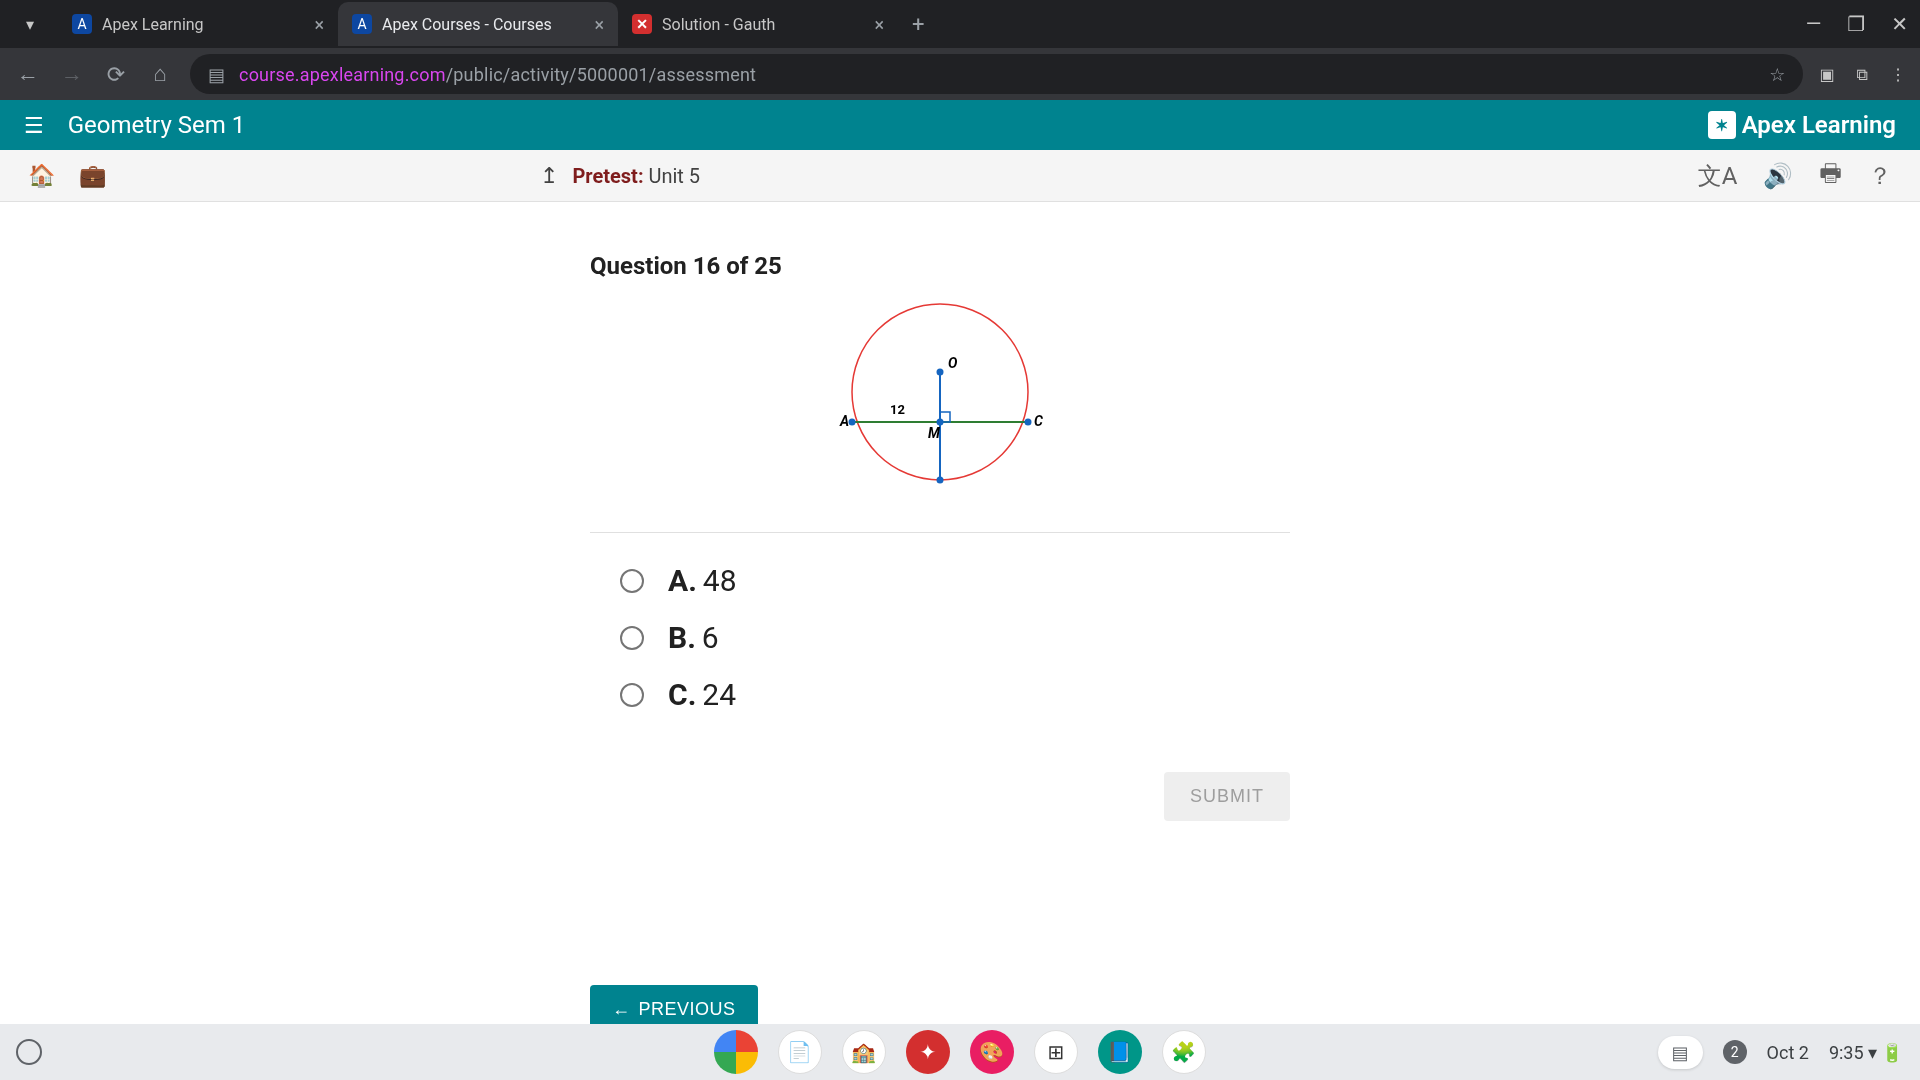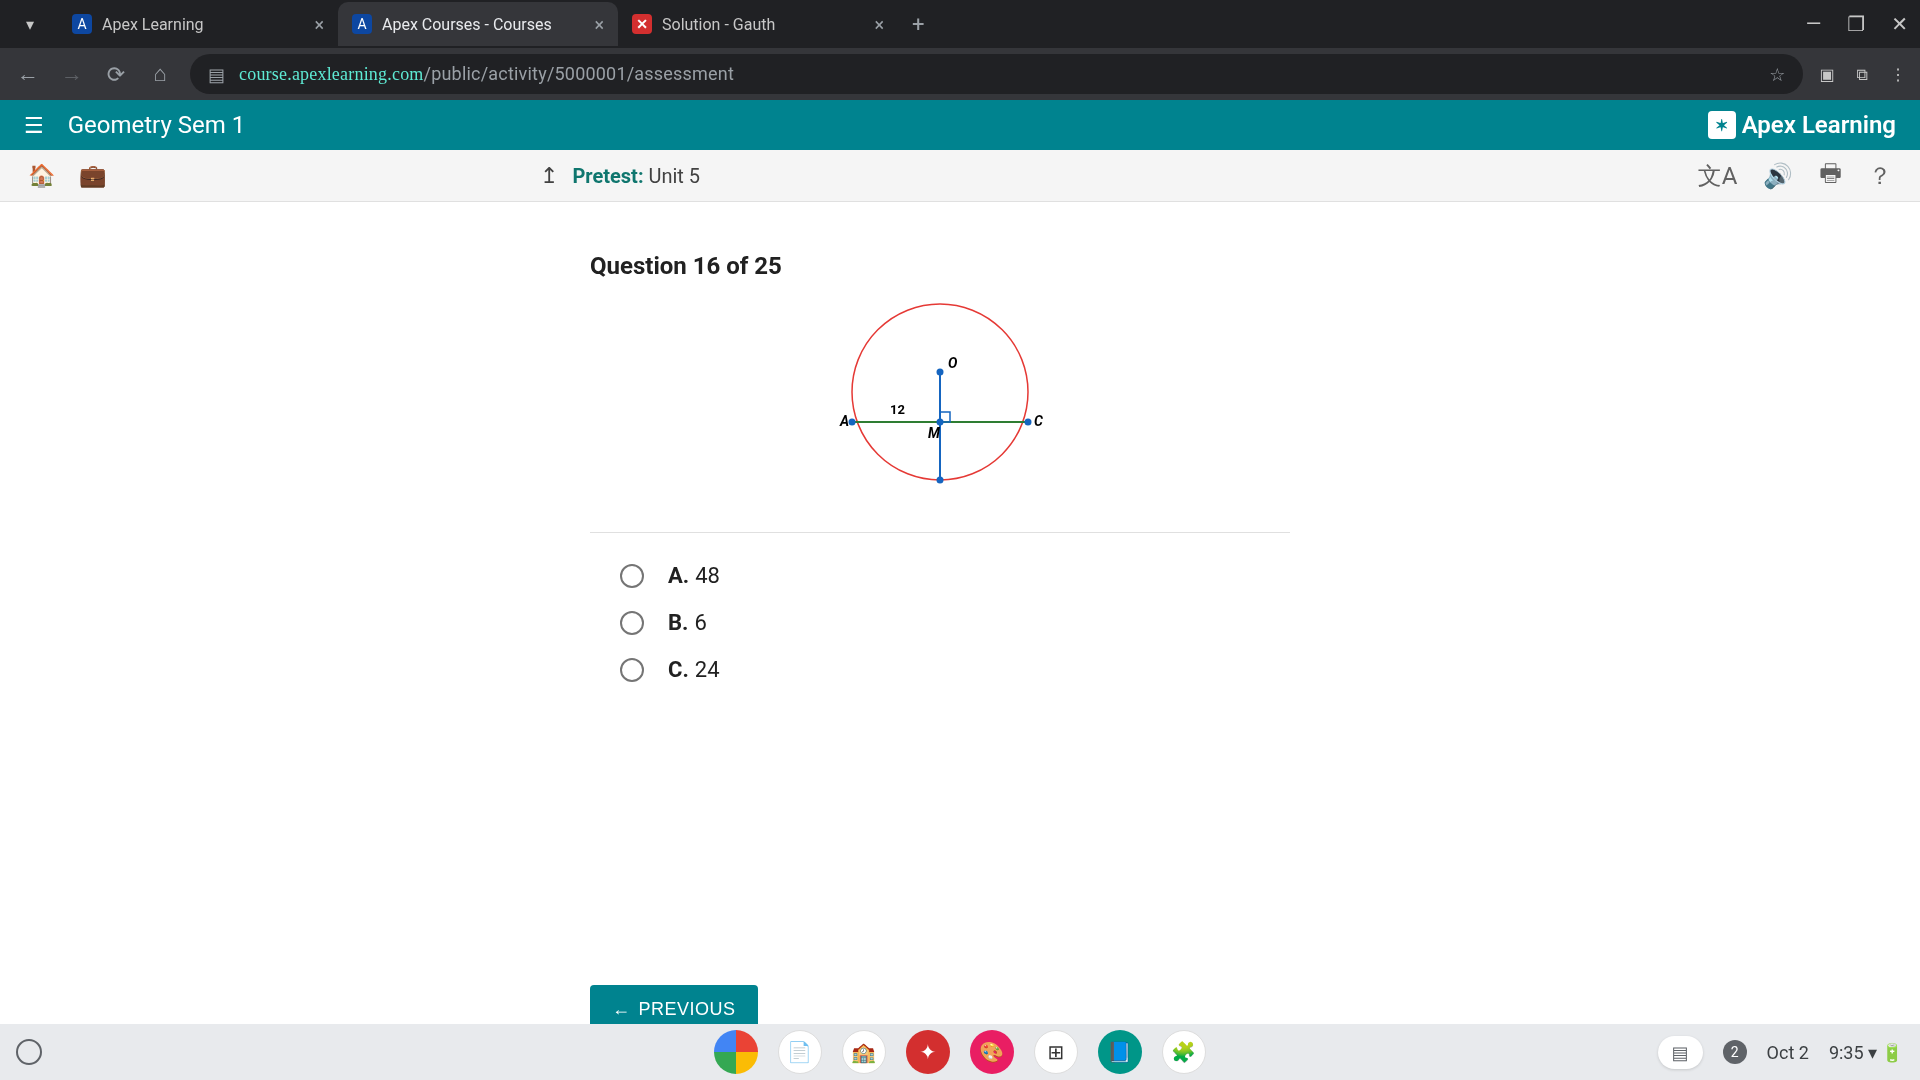--- a/index.html
+++ b/index.html
@@ -14,52 +14,52 @@
   .tab .favicon { width:20px; height:20px; border-radius:4px; display:flex; align-items:center; justify-content:center; font-size:14px; }
   .tab .close { margin-left:auto; font-size:18px; color:#9aa0a6; }
   .newtab { color:#9aa0a6; font-size:22px; padding:0 14px; }
   .window-controls { margin-left:auto; display:flex; gap:26px; color:#c7c7c7; align-items:center; }
   .window-controls span { font-size:20px; }
 
   .url-row { background:#35363a; height:52px; display:flex; align-items:center; padding:0 14px; gap:16px; }
   .nav-icon { color:#9aa0a6; font-size:22px; width:28px; text-align:center; }
   .url-pill { flex:1; background:#202124; border-radius:26px; height:40px; display:flex; align-items:center; padding:0 18px; gap:14px; color:#9aa0a6; font-size:18px; }
   .url-pill .url { color:#e8eaed; letter-spacing:0.2px; }
-  .url-pill .url .host { color:#5eead4;font-family:Liberation Serif, serif; }
+  .url-pill .url .host { color:#d946ef; }
   .url-pill .url .path { color:#9aa0a6; }
   .url-right { display:flex; gap:22px; color:#c7c7c7; align-items:center; }
 
   
   .app-header { background:#00838f; height:50px; color:#fff; display:flex; align-items:center; padding:0 24px; gap:24px; }
   .hamburger { font-size:22px; }
   .course-title { font-size:24px; font-weight:400; }
   .brand { margin-left:auto; display:flex; align-items:center; gap:6px; font-size:24px; font-weight:600; }
   .brand-icon { width:28px; height:28px; background:#fff; color:#00838f; font-size:16px; display:flex; align-items:center; justify-content:center; border-radius:4px; font-weight:700;}
 
   
   .sub-toolbar { background:#f5f5f5; height:52px; display:flex; align-items:center; padding:0 28px; border-bottom:1px solid #e0e0e0; }
   .sub-left { display:flex; gap:24px; color:#616161; font-size:22px; }
   .sub-center { position:absolute; left:540px; display:flex; align-items:center; gap:14px; color:#424242; font-size:20px; }
   .sub-center .up { font-size:22px; }
-  .sub-center b { font-weight:700; color:#0f766e; }
+  .sub-center b { font-weight:700; color:#7f1d1d; }
   .sub-right { margin-left:auto; display:flex; gap:26px; color:#616161; font-size:24px;align-items:center; }
 
   
   .content-wrap { position:absolute; left:0; right:0; top:202px; bottom:100px; overflow:auto; }
   .question-col { width:700px; margin-left:590px; padding-top:50px; }
   .q-title { font-size:24px; font-weight:700; color:#212121; margin-bottom:22px; }
   .q-text { font-size:22px; color:#424242; margin-bottom:24px; }
   .q-text .overline { text-decoration: overline; font-style: italic; }
 
   .diagram { display:flex; justify-content:center; margin: 10px 0 30px 0; }
 
   hr.divider { border:none; border-top:1px solid #e0e0e0; margin: 10px 0 30px 0; }
 
   .options { display:flex; flex-direction:column; gap:22px; padding-left:30px; }
-  .option { display:flex; align-items:center; gap:24px; font-size:22px; color:#212121; }
+  .option { display:flex; align-items:center; gap:24px; font-size:30px; color:#212121; }
   .radio { width:24px; height:24px; border:2px solid #757575; border-radius:50%; flex-shrink:0; }
   .opt-letter { font-weight:700; margin-right:6px; }
 
   .submit-row { display:flex; justify-content:flex-end; margin-top:60px; }
   .submit-btn { background:#eeeeee; color:#9e9e9e; font-size:18px; font-weight:500; letter-spacing:1px; padding:14px 26px; border:none; border-radius:4px; }
 
   
   .prev-bar { position:absolute; left:590px; top:985px; }
   .prev-btn { background:#00838f; color:#fff; border:none; border-radius:4px; padding:14px 22px; font-size:18px; font-weight:500; display:flex; align-items:center; gap:8px; letter-spacing:0.5px;}
 
@@ -195,20 +195,23 @@
         <label class="option">
            <span class="radio"></span>
            <span><span class="opt-letter">B.</span><span>6</span></span>
         </label>
         <label class="option">
            <span class="radio"></span>
            <span><span class="opt-letter">C.</span><span>24</span></span>
         </label>
      </div>
 
+     <div class="submit-row">
+        <button class="submit-btn">SUBMIT</button>
+     </div>
   </div>
 </div>
 
 <div class="prev-bar">
    <button class="prev-btn">
       <span>←</span>
       <span>PREVIOUS</span>
    </button>
 </div>
 

